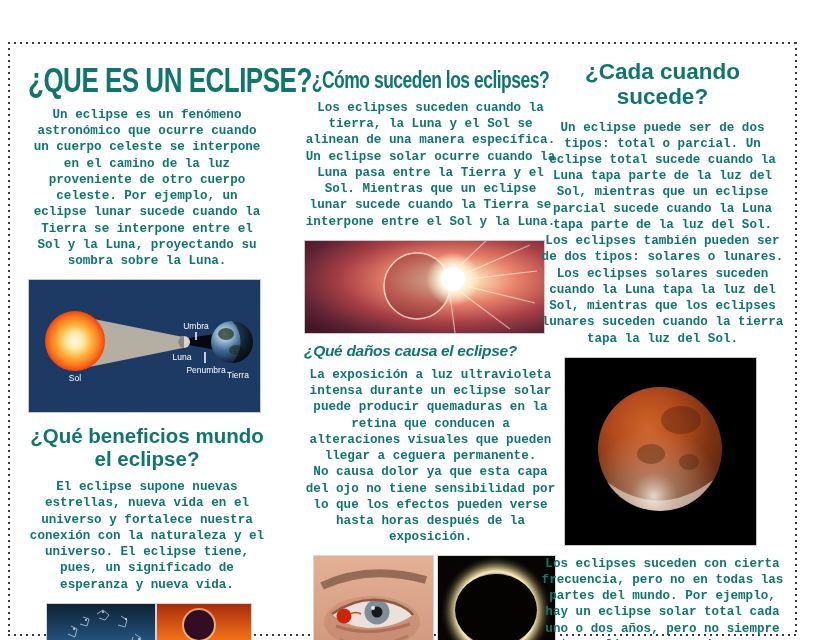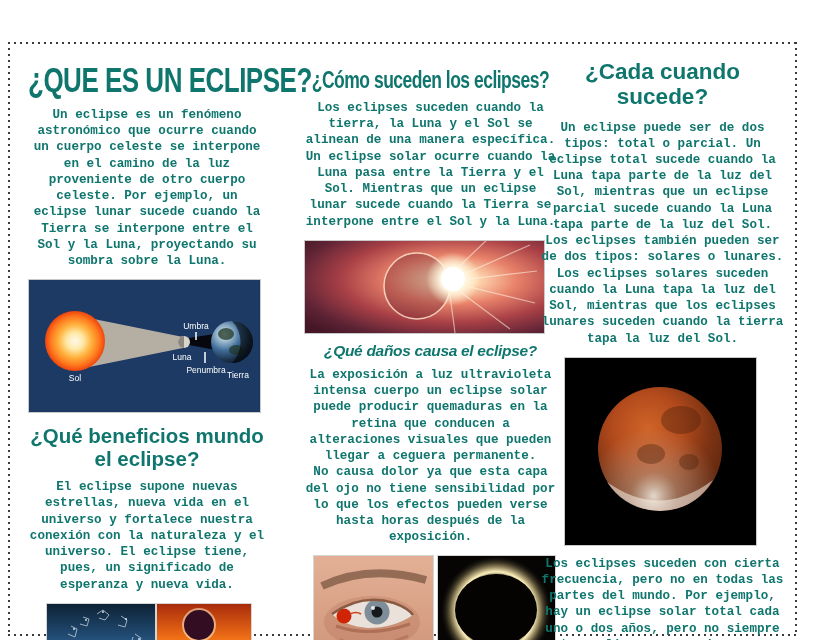--- a/index.html
+++ b/index.html
@@ -19,21 +19,21 @@
   .col-3{left:540px;width:245px;}
 
   .cond-wrap{text-align:center;margin:0;}
   .cond{display:inline-block;font-weight:700;transform:scaleY(1.32);transform-origin:center;
         letter-spacing:-0.5px;white-space:nowrap;}
   .t-big{font-size:26px;padding:8px 0 10px;}
   .t-mid{font-size:17.5px;padding:4px 0 8px;}
 
   .round-head{font-weight:700;font-size:20.5px;line-height:1.12;text-align:center;margin:12px 0 8px;}
   .round-head-lg{font-weight:700;font-size:22.5px;line-height:1.1;text-align:center;margin:2px 0 10px;}
-  .italic-head{font-weight:700;font-style:italic;font-size:15.5px;text-align:center;margin:8px 0 7px;
+  .italic-head{font-weight:700;font-style:italic;font-size:15.5px;margin:8px 0 7px;
         letter-spacing:-0.3px;}
 
   .body-text{font-weight:700;font-size:12.6px;line-height:1.29;text-align:center;margin:0 0 10px;font-family:Liberation Mono, monospace;}
   .no-gap{margin-bottom:0;}
 
   .figure{border:1px solid #c9c9c9;box-sizing:border-box;overflow:hidden;background:#000;}
   .diagram-fig{width:233px;height:134px;margin:2px 0 0;}
   .ring-fig{width:241px;height:94px;margin:0 0 4px;}
   .moon-fig{width:193px;height:189px;margin:4px 0 10px 24px;}
   .photo-row{display:flex;}
@@ -188,21 +188,21 @@
             <line x1="146" y1="44" x2="205" y2="88"></line>
           <line x1="145" y1="34" x2="185" y2="-4"></line>
             <line x1="144" y1="46" x2="150" y2="92"></line>
         </g>
         <circle cx="148" cy="38" r="27" fill="url(#flashG)"></circle>
         <circle cx="148" cy="38" r="12" fill="#ffffff"></circle>
       </svg>
     </div>
 
     <h3 class="italic-head">¿Qué daños causa el eclipse?</h3>
-    <p class="body-text no-gap">La exposición a luz ultravioleta intensa cuerpo un eclipse solar puede producir quemaduras en la retina que conducen a alteraciones visuales que pueden llegar a ceguera permanente.</p>
+    <p class="body-text no-gap">La exposición a luz ultravioleta intensa durante un eclipse solar puede producir quemaduras en la retina que conducen a alteraciones visuales que pueden llegar a ceguera permanente.</p>
     <p class="body-text">No causa dolor ya que esta capa del ojo no tiene sensibilidad por lo que los efectos pueden verse hasta horas después de la exposición.</p>
 
     <div class="photo-row row-2" style="margin-left:9px;">
       <div class="photo">
         <svg width="119" height="116" viewBox="0 0 119 116">
           <defs>
             <linearGradient id="skinG" x1="0" y1="0" x2="0" y2="1">
               <stop offset="0%" stop-color="#e3b096"></stop>
                 <stop offset="50%" stop-color="#d8a186"></stop>
               <stop offset="100%" stop-color="#cb9176"></stop>

